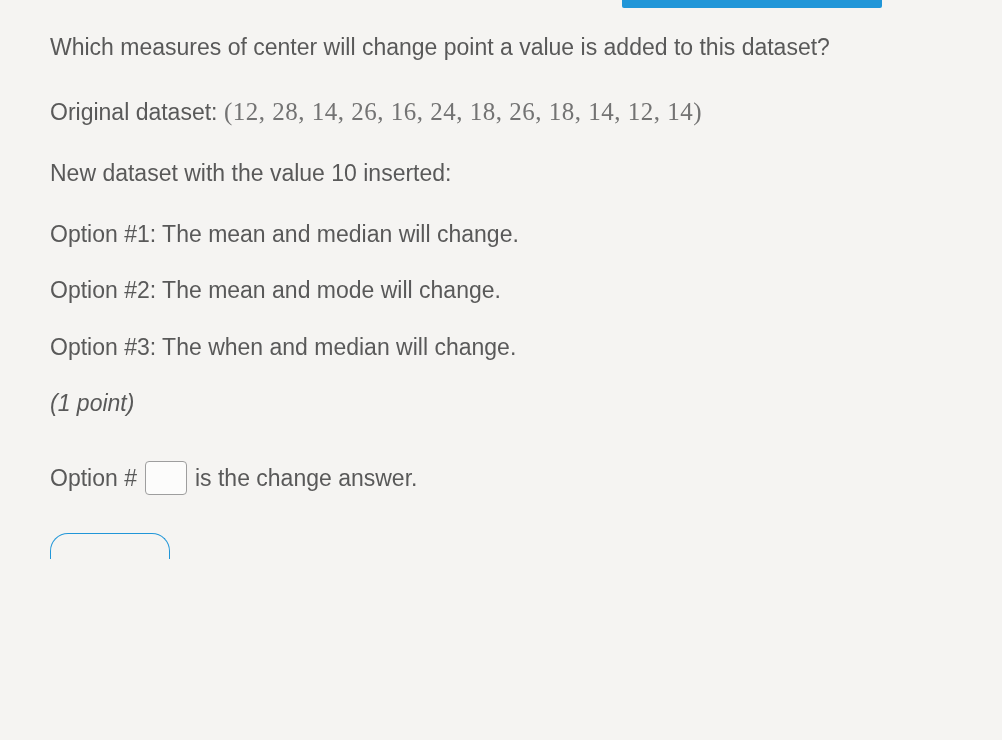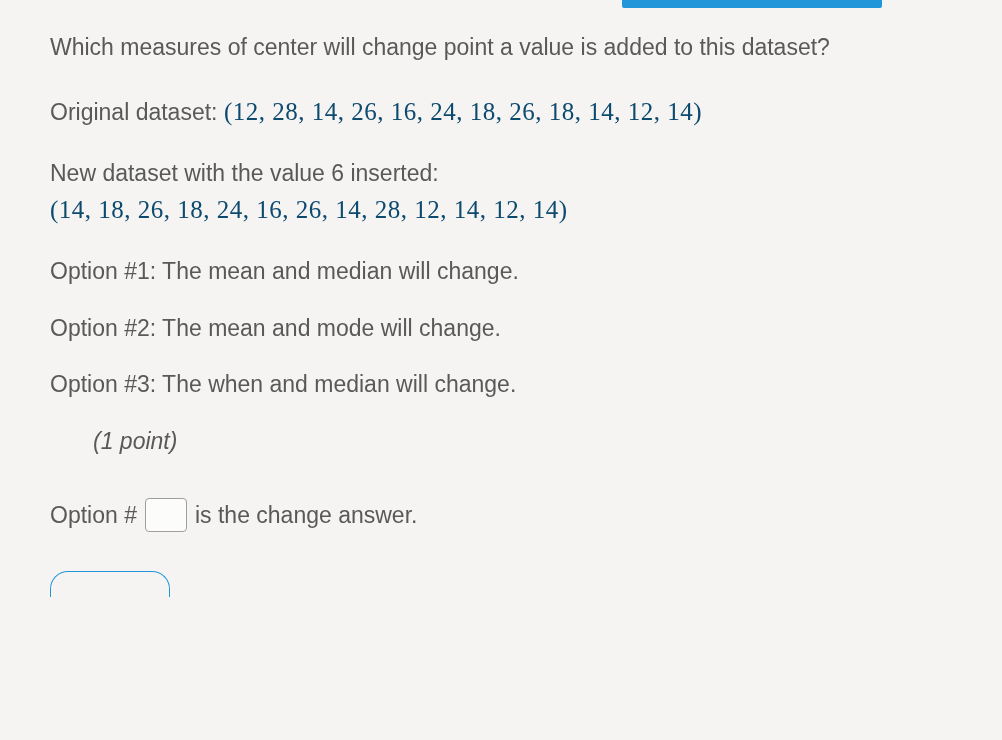--- a/index.html
+++ b/index.html
@@ -33,31 +33,30 @@
     .dataset-block {
       margin-bottom: 26px;
     }
     .dataset-label {
       display: inline;
       margin-top: 33px;
     }
     .math {
       font-family: "Cambria Math", Georgia, "Times New Roman", serif;
       font-size: 25px;
-      color: #0c4a6e;
+      color: #737373;
       letter-spacing: 0.5px;
     }
     .option-line {
       margin-bottom: 22px;
     }
     .points {
       font-style: italic;
       margin-bottom: 40px;
       margin-top: 4px;
-      margin-left: 43px;
     }
     .answer-line {
       display: flex;
       align-items: flex-start;
       gap: 8px;
       margin-bottom: 38px;
     }
     .answer-input {
       width: 42px;
       height: 34px;
@@ -83,22 +82,21 @@
 <div class="top-accent"></div>
 
 <div class="question-text">Which measures of center will change point a value is added to this dataset?</div>
 
 <div class="dataset-block">
   <span class="dataset-label">Original dataset: </span>
   <span class="math">(12, 28, 14, 26, 16, 24, 18, 26, 18, 14, 12, 14)</span>
 </div>
 
 <div class="dataset-block">
-  <div class="dataset-label">New dataset with the value 6 inserted:</div>
-  <div class="math">(14, 18, 26, 18, 24, 16, 26, 14, 28, 12, 14, 12, 14)</div>
+  <div class="dataset-label">New dataset with the value 10 inserted:</div>
 </div>
 
 <div class="option-line">Option #1: The mean and median will change.</div>
 <div class="option-line">Option #2: The mean and mode will change.</div>
 <div class="option-line">Option #3: The when and median will change.</div>
 
 <div class="points">(1 point)</div>
 
 <div class="answer-line">
   <span>Option #</span>

